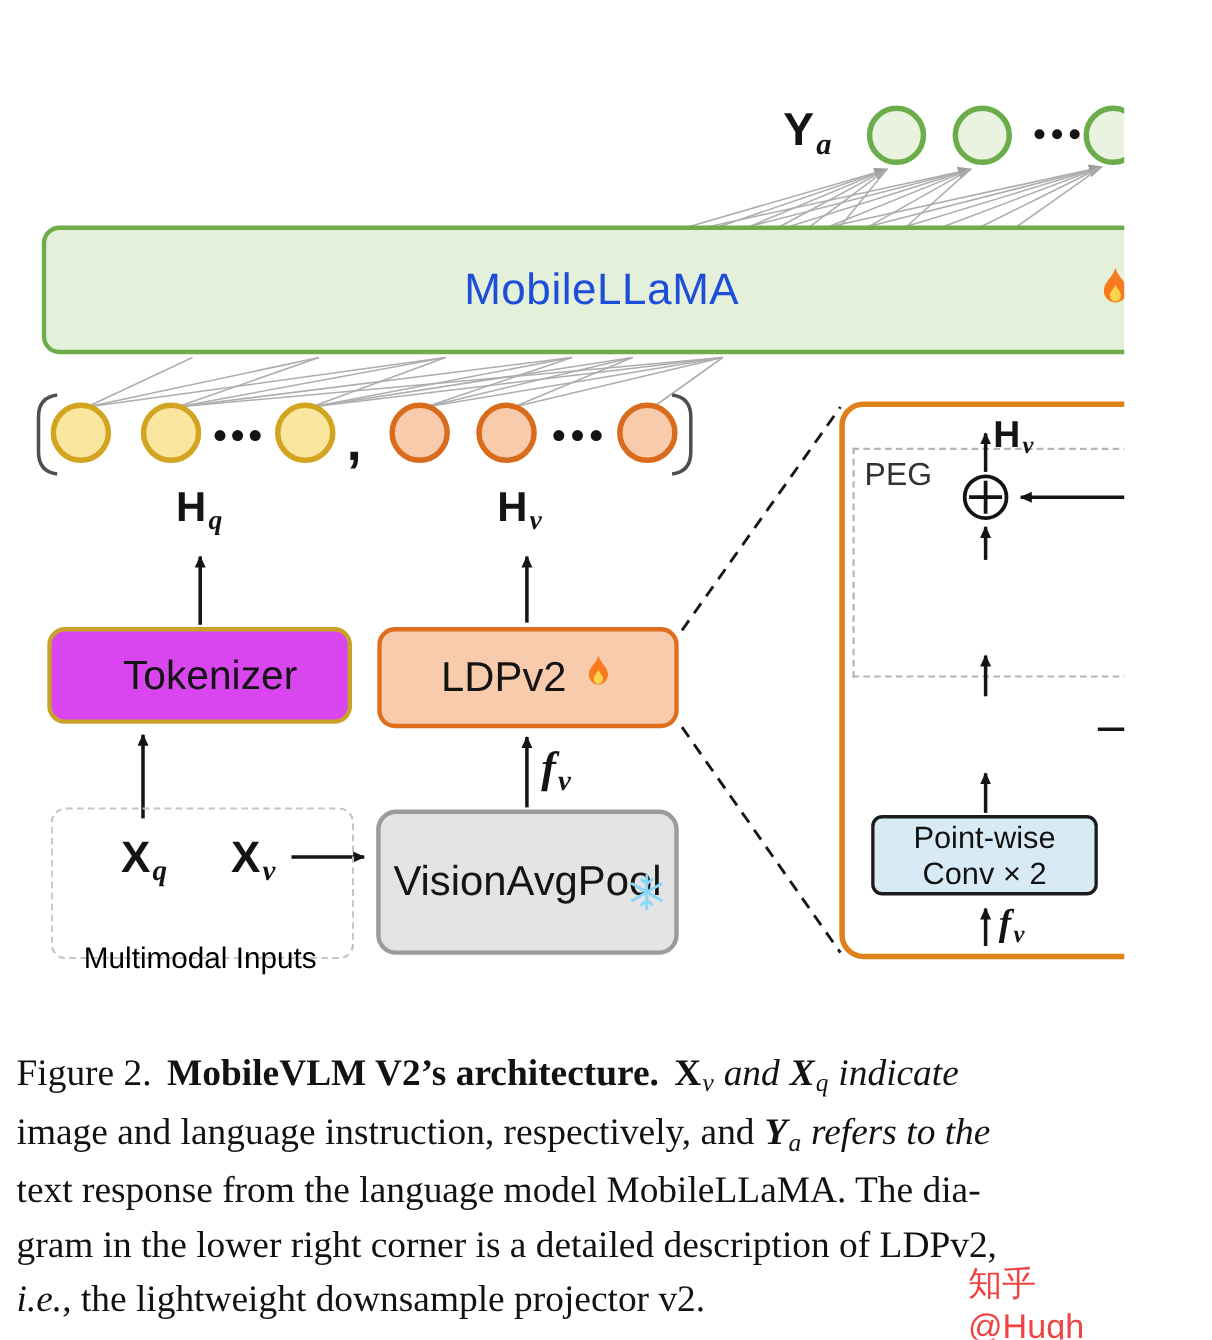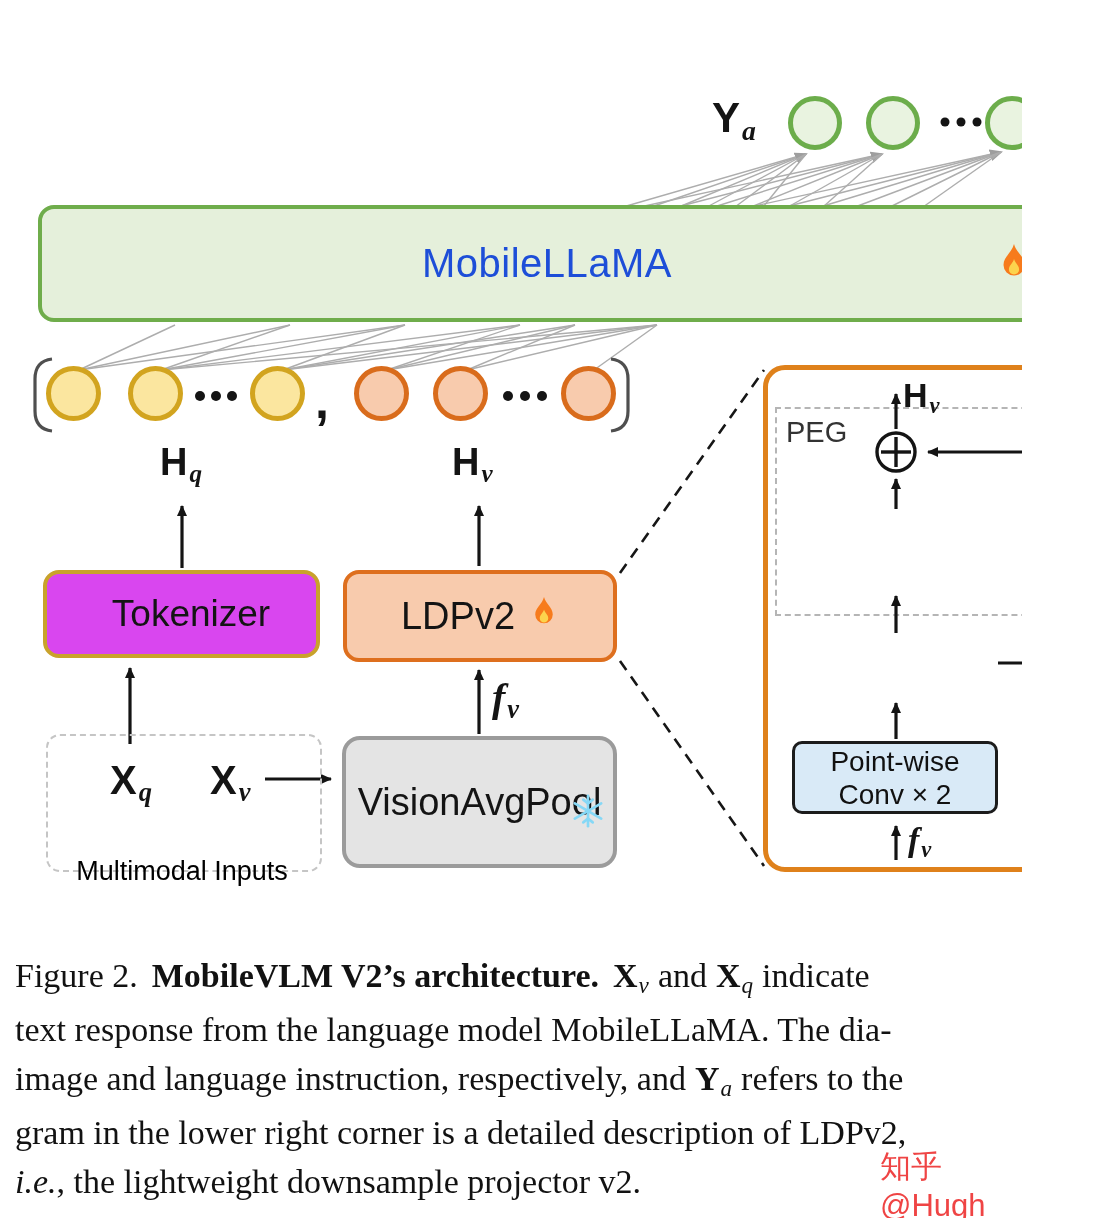--- a/index.html
+++ b/index.html
@@ -57,21 +57,21 @@
 
   
   .caption { position:absolute; left:15px; top:951px; width:1074px;
              font-family:"Liberation Serif", serif; font-size:34px; line-height:49.5px;
              color:#121212; z-index:3; }
   .cap-line { white-space:nowrap; }
   .cb { font-weight:700; }
   .ci { font-style:italic; }
   .cvar { font-weight:700; }
   .csub { font-style:italic; font-size:0.68em; position:relative; top:0.26em; margin-left:1px; }
-  .ml14 { margin-left:14px; } .ml9 { margin-left:9px; }
+  .ml14 { margin-left:14px; } .ml9 { margin-left:9px;font-style:italic; }
   .watermark { position:absolute; left:880px; top:1146px; font-size:31px; color:#ef4444;
                z-index:3; font-family:"Liberation Sans", sans-serif; }
 </style>
 </head>
 <body>
 
 <div class="page">
 
   <div class="panel"></div>
   <div class="abs peg-box"></div>
@@ -255,24 +255,24 @@
     <span>Conv × 2</span>
   </div>
   <div class="mlabel" style="left:908px; top:820px; font-size:34px;">
     <span class="mvar-f">f</span><span class="msub">v</span>
   </div>
 
   <div class="caption">
     <div class="cap-line">
       <span>Figure 2.</span><span class="cb ml14">MobileVLM V2’s architecture.</span><span class="cvar ml14">X</span><span class="csub">v</span><span class="ml9">and</span><span class="cvar ml9">X</span><span class="csub">q</span><span class="ml9">indicate</span>
     </div>
-    <div class="cap-line">text response from the language model MobileLLaMA. The dia-</div>
     <div class="cap-line">
       <span>image and language instruction, respectively, and</span><span class="cvar ml9">Y</span><span class="csub">a</span><span class="ml9">refers to the</span>
     </div>
+    <div class="cap-line">text response from the language model MobileLLaMA. The dia-</div>
     <div class="cap-line">gram in the lower right corner is a detailed description of LDPv2,</div>
     <div class="cap-line">
       <span class="ci">i.e.</span><span>, the lightweight downsample projector v2.</span>
     </div>
   </div>
 
   <div class="watermark">知乎 @Hugh</div>
 
 </div>
 

